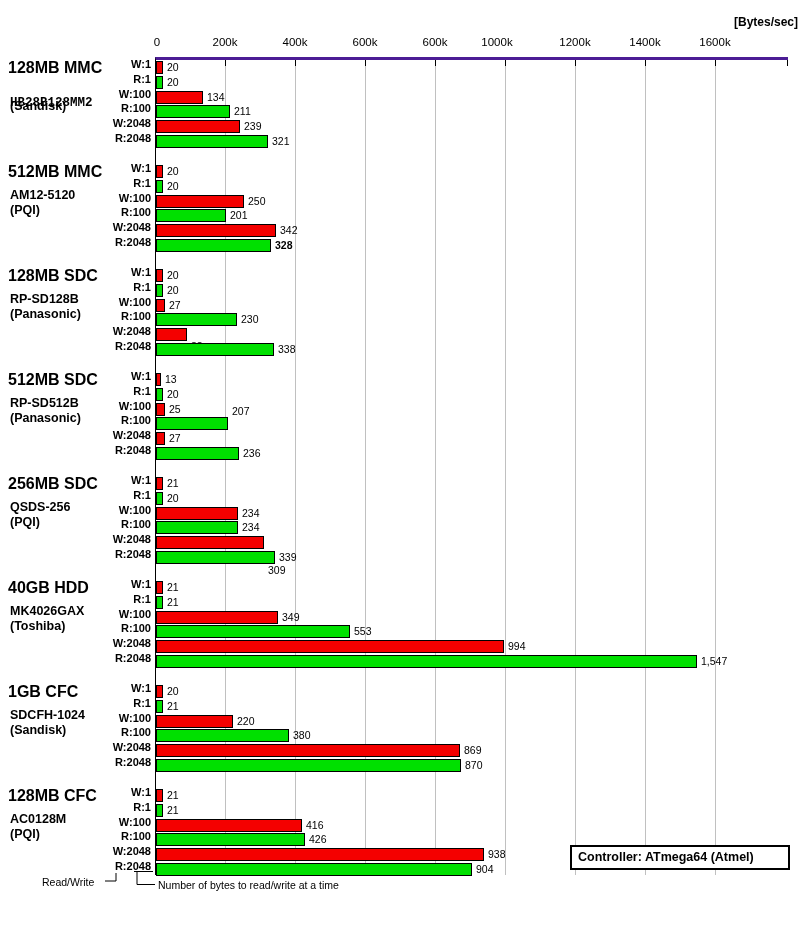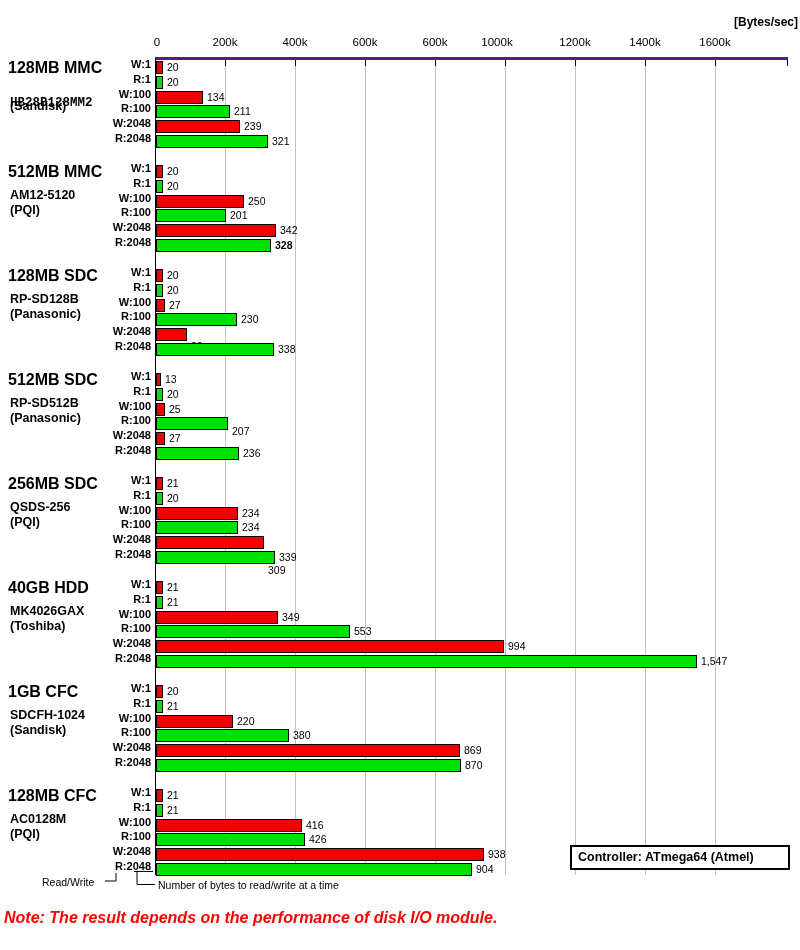--- a/index.html
+++ b/index.html
@@ -102,21 +102,21 @@
       <div class="val" style="top: 268.2px; left: 35px; margin-top: 12px;">88</div>
       <div class="bar read" style="top: 283px; left: 0px; width: 118px;"></div>
       <div class="val" style="top: 283px; left: 122px;">338</div>
       <div class="bar write" style="top: 313px; left: 0px; width: 5px;"></div>
       <div class="val" style="top: 313px; left: 9px;">13</div>
       <div class="bar read" style="top: 327.8px; left: 0px; width: 7px;"></div>
       <div class="val" style="top: 327.8px; left: 11px;">20</div>
       <div class="bar write" style="top: 342.6px; left: 0px; width: 9px;"></div>
       <div class="val" style="top: 342.6px; left: 13px;">25</div>
       <div class="bar read" style="top: 357.4px; left: 0px; width: 72px;"></div>
-      <div class="val" style="top: 365px; left: 76px;">207</div>
+      <div class="val" style="top: 345px; left: 76px;">207</div>
       <div class="bar write" style="top: 372.2px; left: 0px; width: 9px;"></div>
       <div class="val" style="top: 372.2px; left: 13px;">27</div>
       <div class="bar read" style="top: 387px; left: 0px; width: 83px;"></div>
       <div class="val" style="top: 387px; left: 87px;">236</div>
       <div class="bar write" style="top: 417px; left: 0px; width: 7px;"></div>
       <div class="val" style="top: 417px; left: 11px;">21</div>
       <div class="bar read" style="top: 431.8px; left: 0px; width: 7px;"></div>
       <div class="val" style="top: 431.8px; left: 11px;">20</div>
       <div class="bar write" style="top: 446.6px; left: 0px; width: 82px;"></div>
       <div class="val" style="top: 446.6px; left: 86px;">234</div>
@@ -243,14 +243,13 @@
     <line x1="134" y1="871.5" x2="153" y2="871.5" stroke="#000" stroke-width="1"></line>
     <polyline points="137,872 137,884.5 155,884.5" fill="none" stroke="#000" stroke-width="1"></polyline>
   </svg>
   <div class="ann ann-rw">Read/Write</div>
   <div class="ann ann-bytes">Number of bytes to read/write at a time</div>
 
   <div class="legend">
     <div>Controller: ATmega64 (Atmel)</div>
   </div>
 
-  <div class="note">Note: The result depends on the performance of disk I/O module.</div>
 </div>
 
 </body></html>

